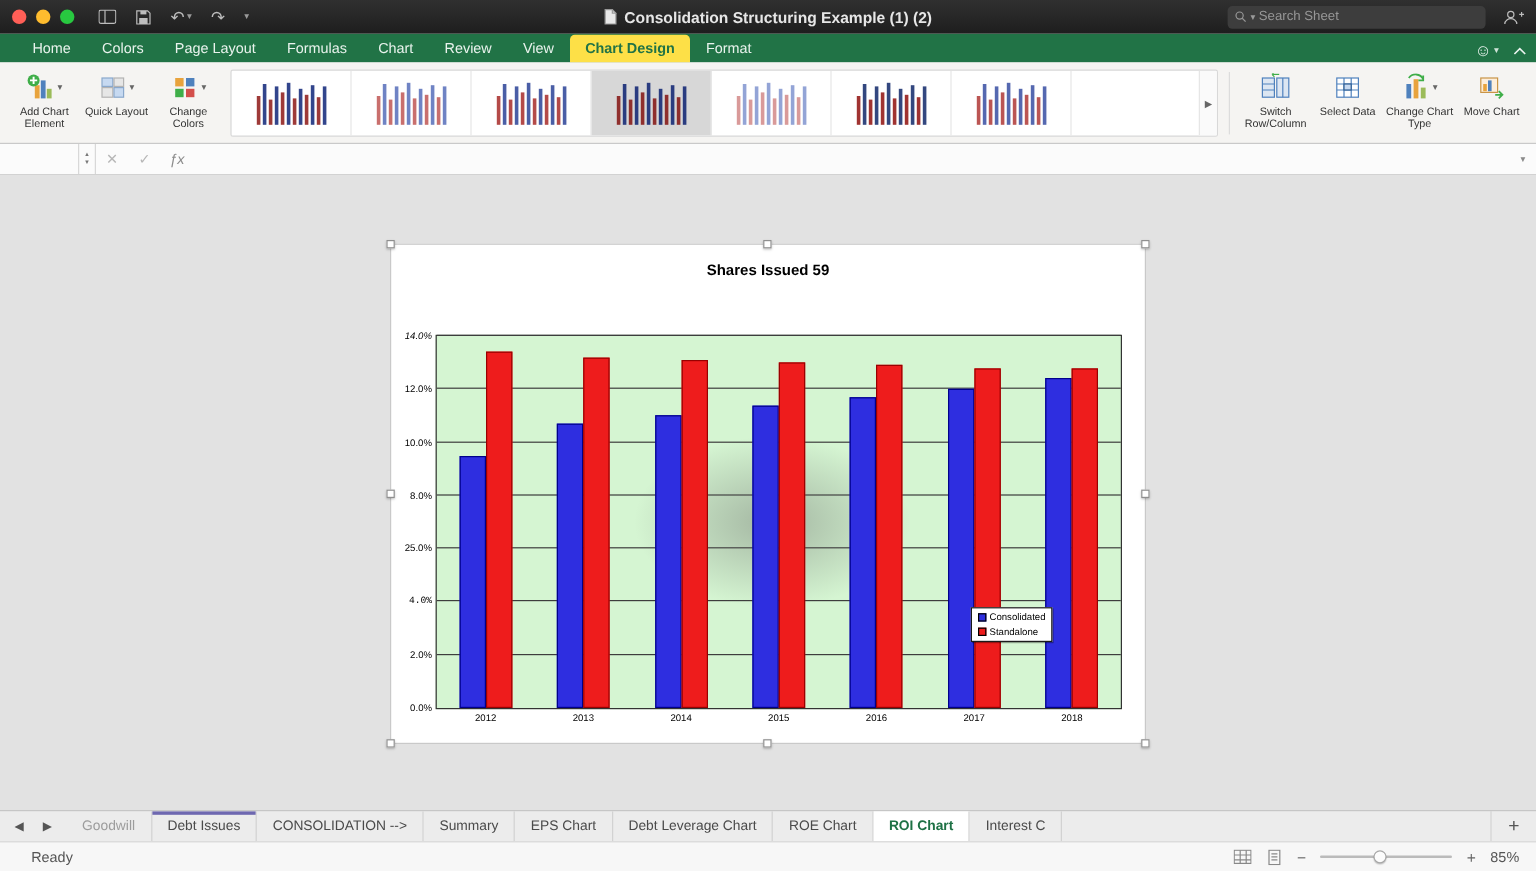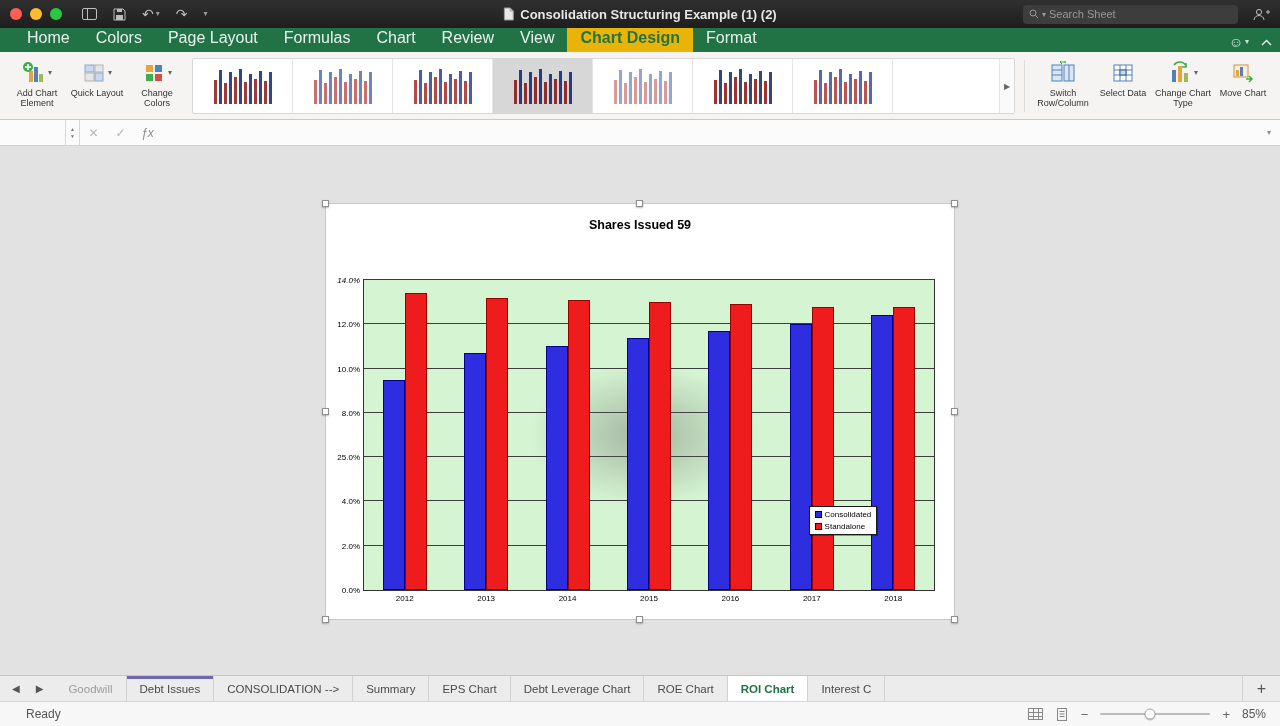--- a/index.html
+++ b/index.html
@@ -15,22 +15,22 @@
   .tb-icons { display:flex; align-items:center; gap:16px; color:#bdbdbd; }
   .tb-ic { display:flex; align-items:center; gap:2px; font-size:14px; line-height:1; }
   .tb-caret { font-size:8px; color:#9a9a9a; }
   .tb-title { position:absolute; left:50%; transform:translateX(-50%); display:flex; align-items:center; gap:6px; font-size:13px; font-weight:bold; color:#e6e6e6; white-space:nowrap; }
   .tb-right { margin-left:auto; display:flex; align-items:center; gap:14px; }
   .searchbox { width:215px; height:19px; background:#3d3d3d; border-radius:4px; display:flex; align-items:center; padding:0 6px; gap:3px; color:#979797; font-size:11px; }
 
   
   .ribbontabs { height:24px; background:#217346; display:flex; align-items:flex-end; padding:0 8px 0 14px; flex:0 0 auto; }
   .rtablist { display:flex; align-items:flex-end; height:100%; }
-  .rtab { padding:4px 13px 5px; font-size:16px; color:#e9f3ed; white-space:nowrap; cursor:default; }
-  .rtab.active { background:#eab308; color:#217346; font-weight:bold; border-radius:4px 4px 0 0; }
+  .rtab { padding:4px 13px 5px; font-size:12px; color:#e9f3ed; white-space:nowrap; cursor:default; }
+  .rtab.active { background:#fde047; color:#217346; font-weight:bold; border-radius:4px 4px 0 0; }
   .rt-right { margin-left:auto; display:flex; align-items:center; gap:12px; padding-bottom:3px; color:#fff; }
 
   
   .ribbon { height:68px; background:#f5f4f2; border-bottom:1px solid #c9c9c9; display:flex; align-items:stretch; padding:4px 8px 3px; gap:6px; flex:0 0 auto; }
   .rgroup { display:flex; gap:2px; }
   .rbtn { width:58px; display:flex; flex-direction:column; align-items:center; padding-top:3px; gap:2px; font-size:9px; color:#333; text-align:center; line-height:1.15; cursor:default; }
   .rbtn .ic { height:27px; display:flex; align-items:center; gap:2px; }
   .rdivider { width:1px; background:#dcdcdc; margin:4px 3px; }
 
   .gallery { flex:1; display:flex; align-items:stretch; background:#fff; border:1px solid #d8d8d8; border-radius:2px; margin:2px 0; overflow:hidden; position:relative; padding-right:16px; }
@@ -415,21 +415,21 @@
       <span class="handle h-bl"></span>
       <span class="handle h-bm"></span>
       <span class="handle h-br"></span>
       <div class="ctitle">
         <div>Shares Issued 59</div>
       </div>
       <div class="plot" style="background: rgb(213, 245, 210);">
           <div class="ylab" style="bottom: 0%;">0.0%</div>
           <div class="ylab" style="bottom: 14.2857%;">2.0%</div>
           <div class="gridline" style="bottom: 14.2857%;"></div>
-          <div class="ylab" style="bottom: 28.5714%;">4.0%</div>
+          <div class="ylab" style="bottom: 28.5714%; font-family: Liberation Mono, monospace;">4.0%</div>
           <div class="gridline" style="bottom: 28.5714%;"></div>
           <div class="ylab" style="bottom: 42.8571%;">25.0%</div>
           <div class="gridline" style="bottom: 42.8571%;"></div>
           <div class="ylab" style="bottom: 57.1429%;">8.0%</div>
           <div class="gridline" style="bottom: 57.1429%;"></div>
           <div class="ylab" style="bottom: 71.4286%;">10.0%</div>
           <div class="gridline" style="bottom: 71.4286%;"></div>
           <div class="ylab" style="bottom: 85.7143%;">12.0%</div>
           <div class="gridline" style="bottom: 85.7143%;"></div>
           <div class="ylab" style="bottom: 100%; font-style: italic;">14.0%</div>

